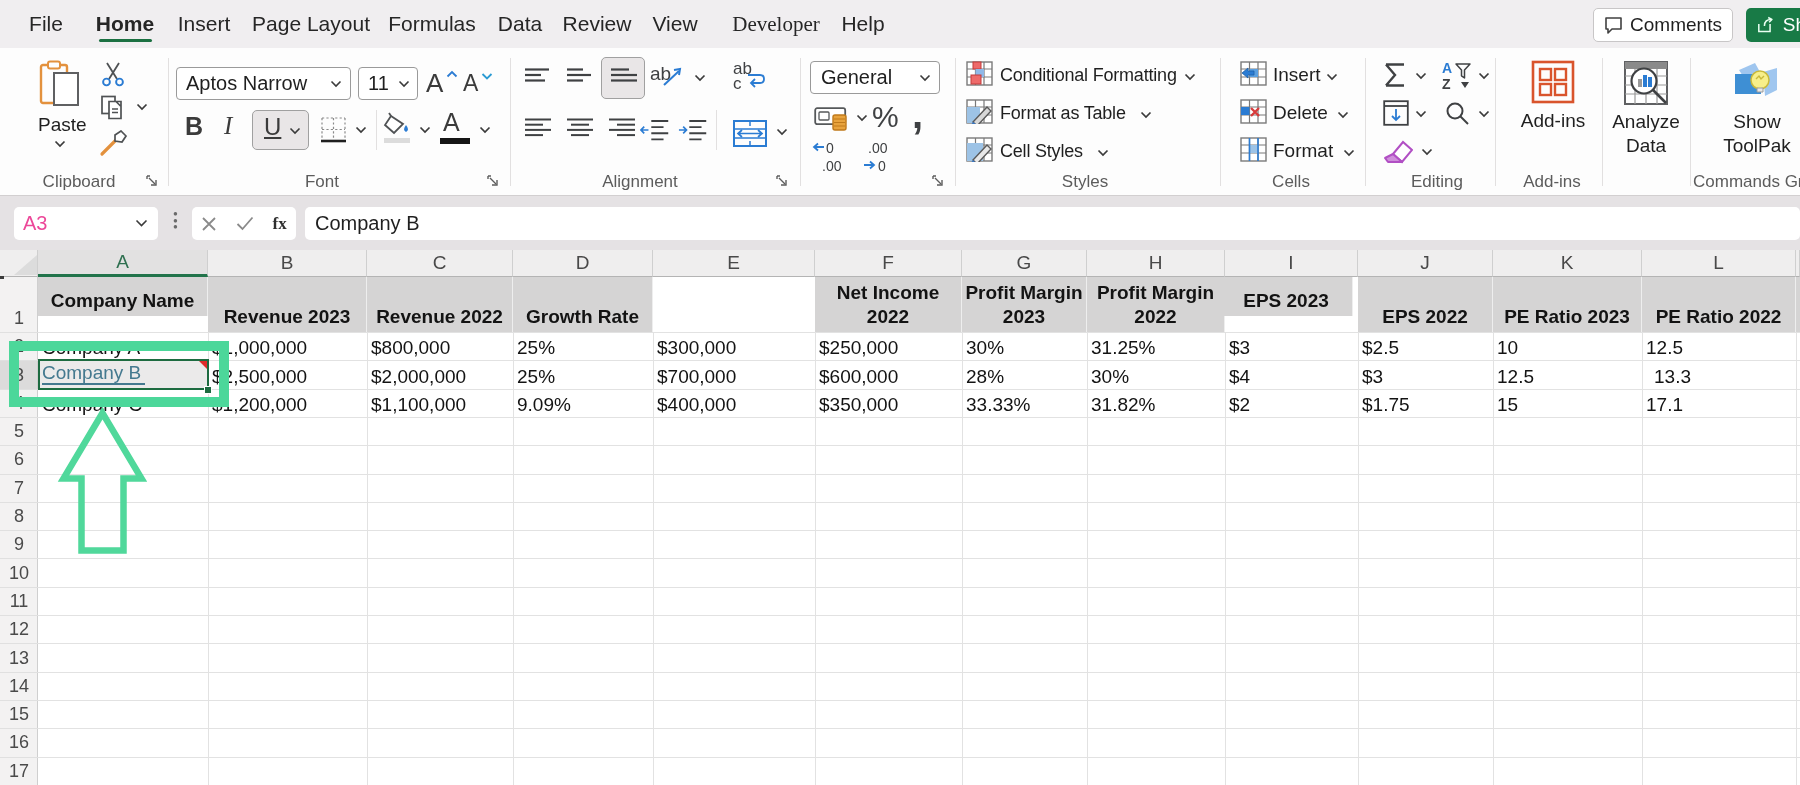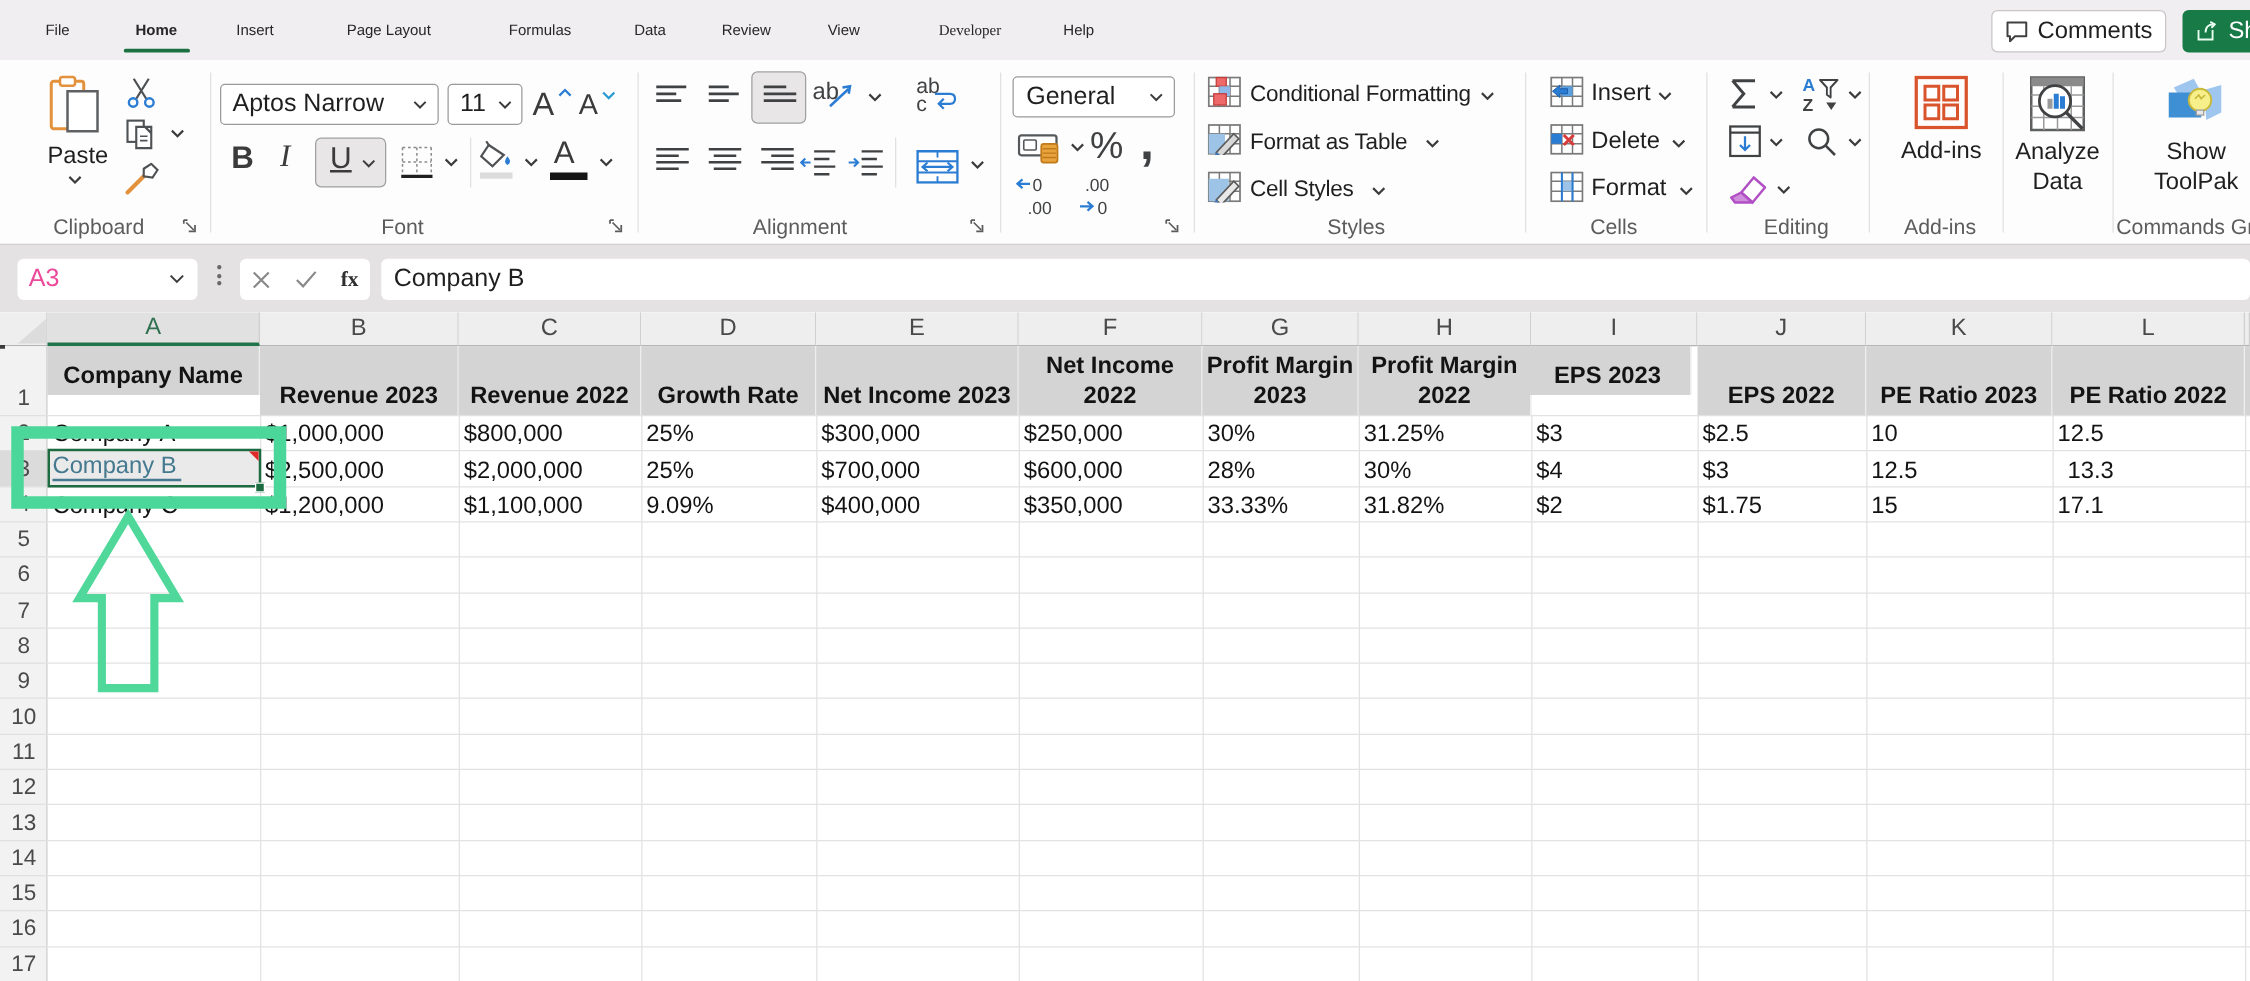--- a/index.html
+++ b/index.html
@@ -1,18 +1,18 @@
 <!DOCTYPE html>
 <html><head><meta charset="utf-8"><style>
 *{margin:0;padding:0;box-sizing:border-box;}
 html,body{width:1800px;height:785px;overflow:hidden;background:#fff;
  font-family:"Liberation Sans",sans-serif;-webkit-font-smoothing:antialiased;}
 .abs{position:absolute;}
 .menubar{position:absolute;left:0;top:0;width:1800px;height:48px;background:#f0eef0;}
-.tab{position:absolute;top:0;height:48px;display:flex;align-items:center;font-size:12px;color:#262626;transform:translateX(-50%);}
+.tab{position:absolute;top:0;height:48px;display:flex;align-items:center;font-size:21px;color:#262626;transform:translateX(-50%);}
 .ribbon{position:absolute;left:0;top:48px;width:1800px;height:148px;background:#fdfdfd;border-bottom:1px solid #d2cfd0;}
 .sep{position:absolute;top:10px;width:1px;height:128px;background:#e2e0e0;}
 .glabel{position:absolute;top:124px;height:24px;font-size:17px;color:#5c5c5c;transform:translateX(-50%);white-space:nowrap;}
 .launch{position:absolute;top:127px;width:13px;height:13px;}
 .ibox{position:absolute;background:#fff;border:1px solid #9a9a9a;border-radius:4px;font-size:20px;color:#1f1f1f;display:flex;align-items:center;}
 .fxbar{position:absolute;left:0;top:196px;width:1800px;height:54px;background:#e5e2e4;}
 .wbox{position:absolute;top:11px;height:33px;background:#fff;border-radius:5px;display:flex;align-items:center;}
 .sheet{position:absolute;left:0;top:250px;width:1800px;height:535px;background:#fff;}
 .colhead{position:absolute;top:0;height:27px;background:#efeeee;border-right:1px solid #cfcfcf;display:flex;align-items:center;justify-content:center;font-size:19px;color:#4a4a4a;}
 .rowno{position:absolute;left:0;width:38px;display:flex;align-items:flex-end;justify-content:center;font-size:18px;color:#4a4a4a;padding-bottom:3px;}
@@ -490,23 +490,20 @@
     </div>
 <div class="hcell" style="left:208px;top:27px;width:159px;height:55px;">
       <div>Revenue 2023</div>
     </div>
 <div class="hcell" style="left:367px;top:27px;width:146px;height:55px;">
       <div>Revenue 2022</div>
     </div>
 <div class="hcell" style="left:513px;top:27px;width:140px;height:55px;">
       <div>Growth Rate</div>
     </div>
-<div class="hcell" style="left:653px;top:27px;width:162px;height:55px;">
-      <div>Net Income 2023</div>
-    </div>
 <div class="hcell" style="left:815px;top:27px;width:147px;height:55px;">
       <div>Net Income<br>2022</div>
     </div>
 <div class="hcell" style="left:962px;top:27px;width:125px;height:55px;">
       <div>Profit Margin<br>2023</div>
     </div>
 <div class="hcell" style="left:1087px;top:27px;width:138px;height:55px;">
       <div>Profit Margin<br>2022</div>
     </div>
 <div class="hcell" style="left:1220px;top:27px;width:133px;height:39px;">

